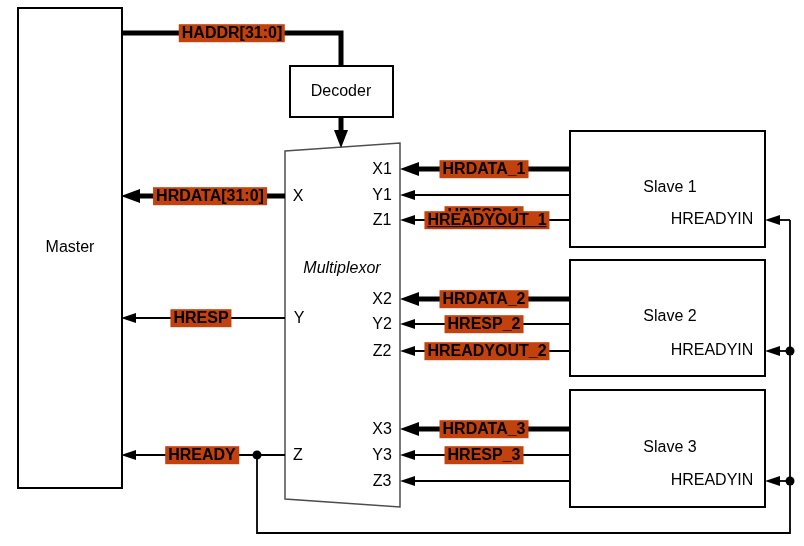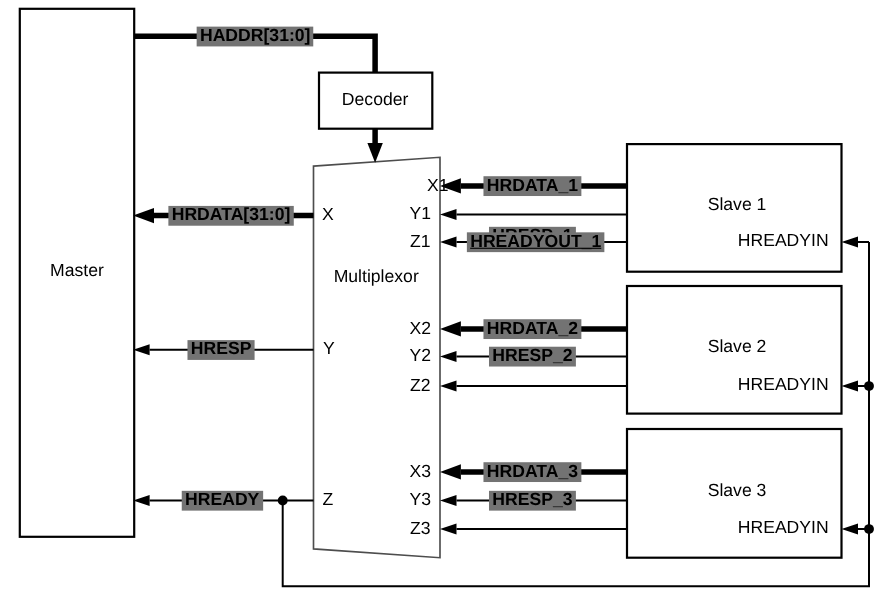--- a/index.html
+++ b/index.html
@@ -14,21 +14,21 @@
   #wires { position: absolute; left: 0; top: 0; }
   .lbl {
     position: absolute;
     transform: translate(-50%, -50%);
     font-size: 16px;
     line-height: 1.1;
     color: #000000;
     white-space: nowrap;
   }
   .bold { font-weight: bold; }
-  .mask { background: #737373; padding: 0 3px; }
+  .mask { background: #c2410c; padding: 0 3px; }
 </style>
 </head>
 <body>
 
 <div id="stage">
 
   <svg id="wires" width="804" height="546" viewBox="0 0 804 546" xmlns="http://www.w3.org/2000/svg">
 
     <rect x="18" y="8" width="104" height="480" fill="#ffffff" stroke="#000000" stroke-width="2"></rect>
     <rect x="290" y="66" width="103" height="51" fill="#ffffff" stroke="#000000" stroke-width="2"></rect>
@@ -79,50 +79,51 @@
     <polygon points="415,346 415,356 400,351" fill="#000000"></polygon>
 
     <path d="M570,455 H415" fill="none" stroke="#000000" stroke-width="1.8"></path>
     <polygon points="415,450 415,460 400,455" fill="#000000"></polygon>
     <path d="M570,481 H415" fill="none" stroke="#000000" stroke-width="1.8"></path>
     <polygon points="415,476 415,486 400,481" fill="#000000"></polygon>
   </svg>
 
   <div class="lbl" style="left:70px; top:247px;">Master</div>
   <div class="lbl" style="left:341px; top:91px;">Decoder</div>
-  <div class="lbl" style="left:342px; top:252px;">Multiplexor</div>
+  <div class="lbl" style="left:342px; top:268px;font-style:italic;">Multiplexor</div>
   <div class="lbl" style="left:670px; top:187px;">Slave 1</div>
   <div class="lbl" style="left:670px; top:316px;">Slave 2</div>
   <div class="lbl" style="left:670px; top:447px;">Slave 3</div>
 
   <div class="lbl" style="left:712px; top:219px;">HREADYIN</div>
   <div class="lbl" style="left:712px; top:350px;">HREADYIN</div>
   <div class="lbl" style="left:712px; top:480px;">HREADYIN</div>
 
   <div class="lbl" style="left:298px; top:196px;">X</div>
   <div class="lbl" style="left:299px; top:318px;">Y</div>
   <div class="lbl" style="left:298px; top:455px;">Z</div>
-  <div class="lbl" style="left:398px; top:169px;">X1</div>
+  <div class="lbl" style="left:382px; top:169px;">X1</div>
   <div class="lbl" style="left:382px; top:195px;">Y1</div>
   <div class="lbl" style="left:382px; top:220px;text-align:right;">Z1</div>
   <div class="lbl" style="left:382px; top:299px;">X2</div>
   <div class="lbl" style="left:382px; top:324px;">Y2</div>
   <div class="lbl" style="left:382px; top:351px;">Z2</div>
   <div class="lbl" style="left:382px; top:429px;">X3</div>
   <div class="lbl" style="left:382px; top:455px;">Y3</div>
   <div class="lbl" style="left:382px; top:481px;">Z3</div>
 
   <div class="lbl bold mask" style="left:232px; top:33px;">HADDR[31:0]</div>
   <div class="lbl bold mask" style="left:210px; top:196px;">HRDATA[31:0]</div>
   <div class="lbl bold mask" style="left:201px; top:318px;">HRESP</div>
   <div class="lbl bold mask" style="left:202px; top:455px;">HREADY</div>
 
   <div class="lbl bold mask" style="left:484px; top:169px;">HRDATA_1</div>
   <div class="lbl bold mask" style="left:484px; top:195px;margin-top:20px;">HRESP_1</div>
   <div class="lbl bold mask" style="left:487px; top:220px;text-decoration:underline;">HREADYOUT_1</div>
 
   <div class="lbl bold mask" style="left:484px; top:299px;">HRDATA_2</div>
   <div class="lbl bold mask" style="left:484px; top:324px;">HRESP_2</div>
+  <div class="lbl bold mask" style="left:487px; top:351px;">HREADYOUT_2</div>
 
   <div class="lbl bold mask" style="left:484px; top:429px;">HRDATA_3</div>
   <div class="lbl bold mask" style="left:484px; top:455px;text-align:right;">HRESP_3</div>
 
 </div>
 
 </body></html>

